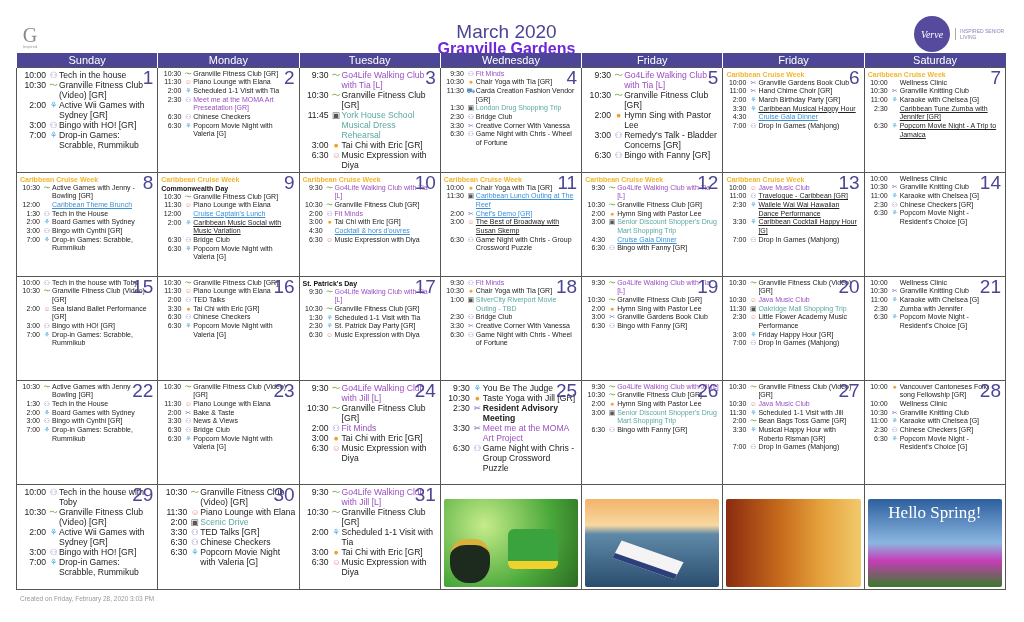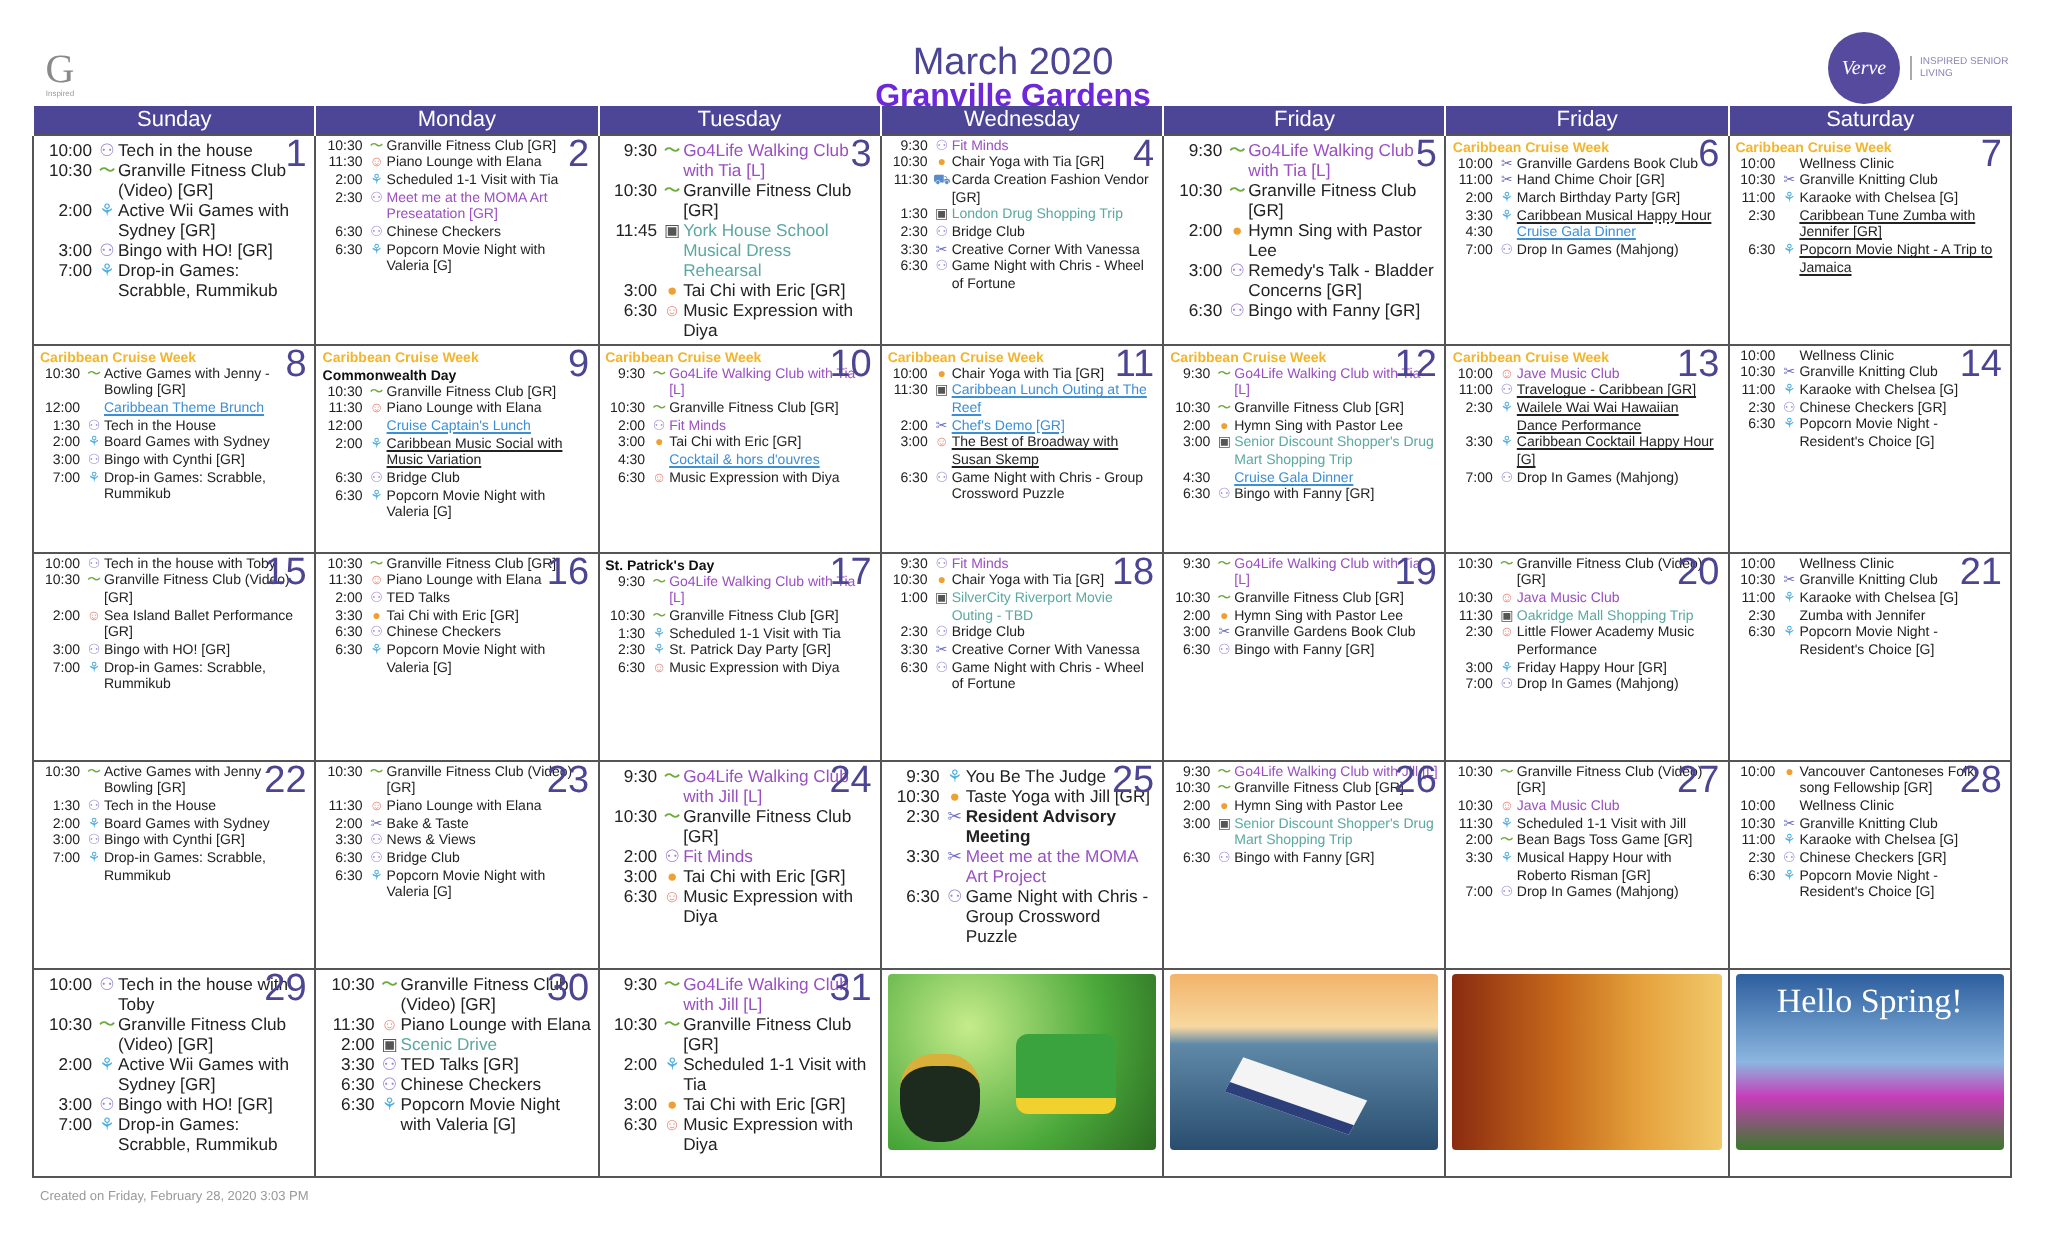--- a/index.html
+++ b/index.html
@@ -35,21 +35,21 @@
   .c-bold { font-weight: bold; }
   .i-green { color: #6cab3c; }
   .i-brain { color: #9b84cf; }
   .i-smile { color: #e58a7c; }
   .i-group { color: #4faee0; }
   .i-sun { color: #f0a030; }
   .i-bus { color: #555; }
   .i-cart { color: #5a8ccc; }
   .i-art { color: #6f6fc6; }
   td.img { padding: 2px; }
-  .pic { width: 100%; height: 88px; border-radius: 2px; position: relative; overflow: hidden; }
+  .pic { width: 100%; height: 88px; border-radius: 2px; position: relative; overflow: hidden; margin-top: 12px; }
   .pic1 { background: radial-gradient(circle at 30% 30%, #c6ec8a, #4aa83a 60%, #2c6b22); }
   .pic2 { background: linear-gradient(#f3b36a 0%, #f7d8a0 30%, #5f89a8 40%, #2a4d6e 100%); }
   .pic3 { background: linear-gradient(90deg, #8a2b10, #c66a1c 40%, #e5a13c 70%, #f1c96b); }
   .pic4 { background: linear-gradient(#2d5f9e 0%, #8bb6e0 50%, #c63db8 70%, #3a7a2a 100%); }
   .pic .spring { position: absolute; top: 4px; left: 0; width: 100%; text-align: center; color: #fff; font-family: "Liberation Serif", serif; font-size: 17px; }
   .pic .ship { position: absolute; left: 28px; top: 52px; width: 70px; height: 18px; background: #f4f4f4; transform: skewX(-12deg) rotate(18deg); border-bottom: 5px solid #2c3f7a; }
   .pic .hat { position: absolute; right: 20px; top: 30px; width: 50px; height: 40px; background: #3aa33e; border-radius: 6px; border-bottom: 8px solid #f1d12e; }
   .pic .pot { position: absolute; left: 6px; top: 40px; width: 40px; height: 44px; background: #1d2a1e; border-radius: 40% 40% 45% 45%; border-top: 6px solid #d9b03a; }
   .footer { position: absolute; left: 20px; top: 595px; font-size: 6.5px; color: #999; }
 </style>

